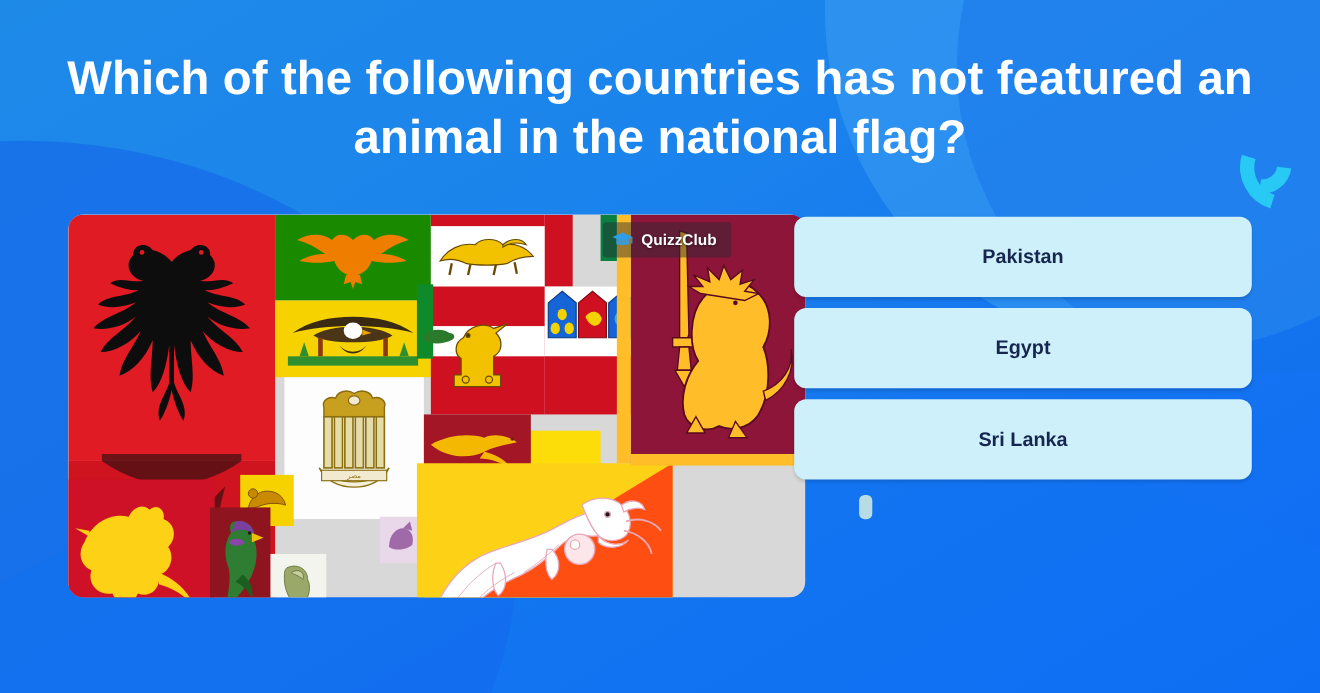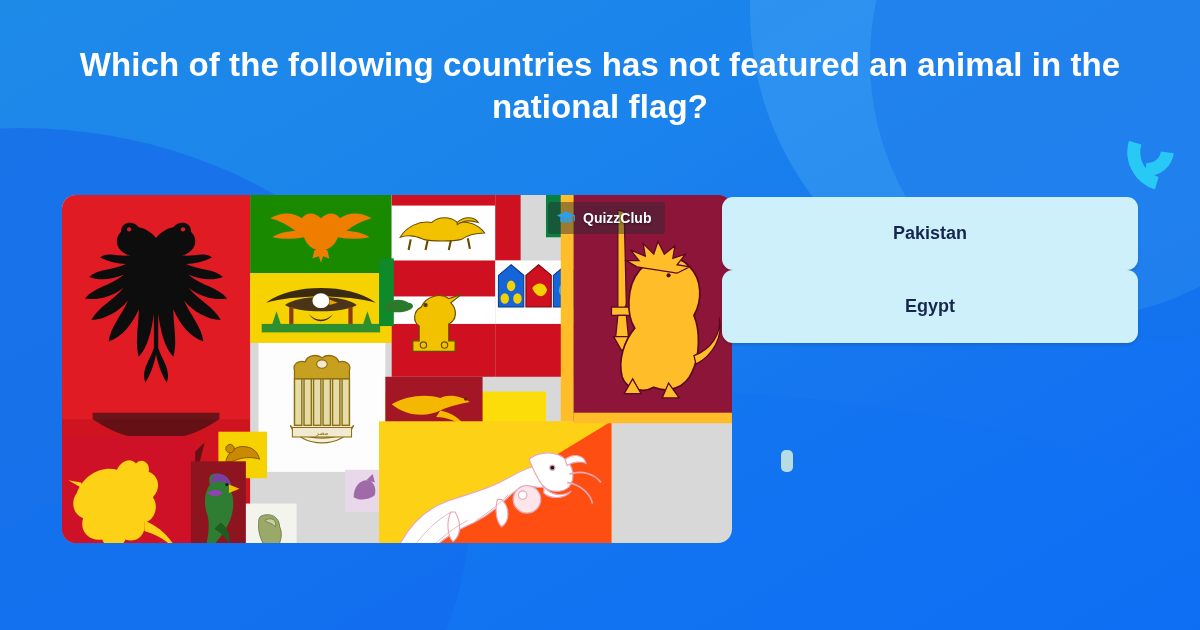--- a/index.html
+++ b/index.html
@@ -47,21 +47,21 @@
     border:13px solid #29c9f5;
     border-top-color:transparent; border-bottom-color:transparent;
     border-right-color:transparent;
     transform:rotate(10deg);
   }
 
   
   #question {
     position:absolute; left:60px; top:44px; width:1080px;
     text-align:center; color:#ffffff;
-    font-size:33px; font-weight:bold; line-height:1.26;
+    font-size:43px; font-weight:bold; line-height:1.26;
     letter-spacing:.1px;
   }
 
   
   #image-card {
     position:absolute; left:62px; top:195px;
     width:670px; height:348px;
     border-radius:14px; overflow:hidden;
     background:#d8d8d8;
   }
@@ -78,21 +78,21 @@
   #watermark .cap { width:20px; height:16px; flex:0 0 auto; }
   #watermark .wm-text {
     color:#ffffff; font-size:14px; font-weight:bold;
     text-shadow:0 1px 2px rgba(0,0,0,.5);
     white-space:nowrap;
   }
 
   
   #answers {
     position:absolute; left:722px; top:197px;
-    width:416px; display:flex; flex-direction:column; 
+    width:416px; display:flex; flex-direction:column; gap:10px;
   }
   .answer {
     height:73px; border-radius:11px;
     background:#cdf0fb;
     display:flex; align-items:center; justify-content:center;
     color:#17264f; font-size:18px; font-weight:bold;
     box-shadow:0 2px 3px rgba(0,0,0,.13);
     cursor:pointer; user-select:none;
   }
   #drag-handle {
@@ -388,17 +388,20 @@
     </div>
   </div>
 
   <div id="answers">
     <div class="answer">
       <span>Pakistan</span>
     </div>
     <div class="answer">
       <span>Egypt</span>
     </div>
+    <div class="answer">
+      <span>Sri Lanka</span>
+    </div>
   </div>
 
   <div id="drag-handle"></div>
 
 </div>
 
 </body></html>

